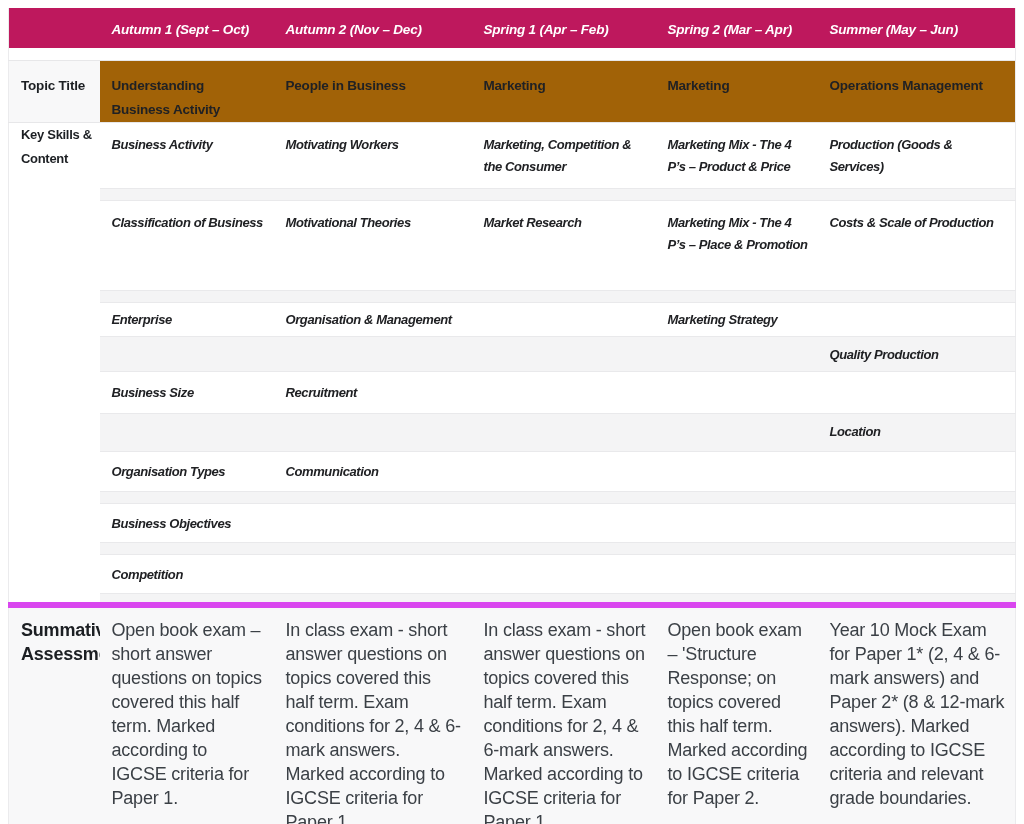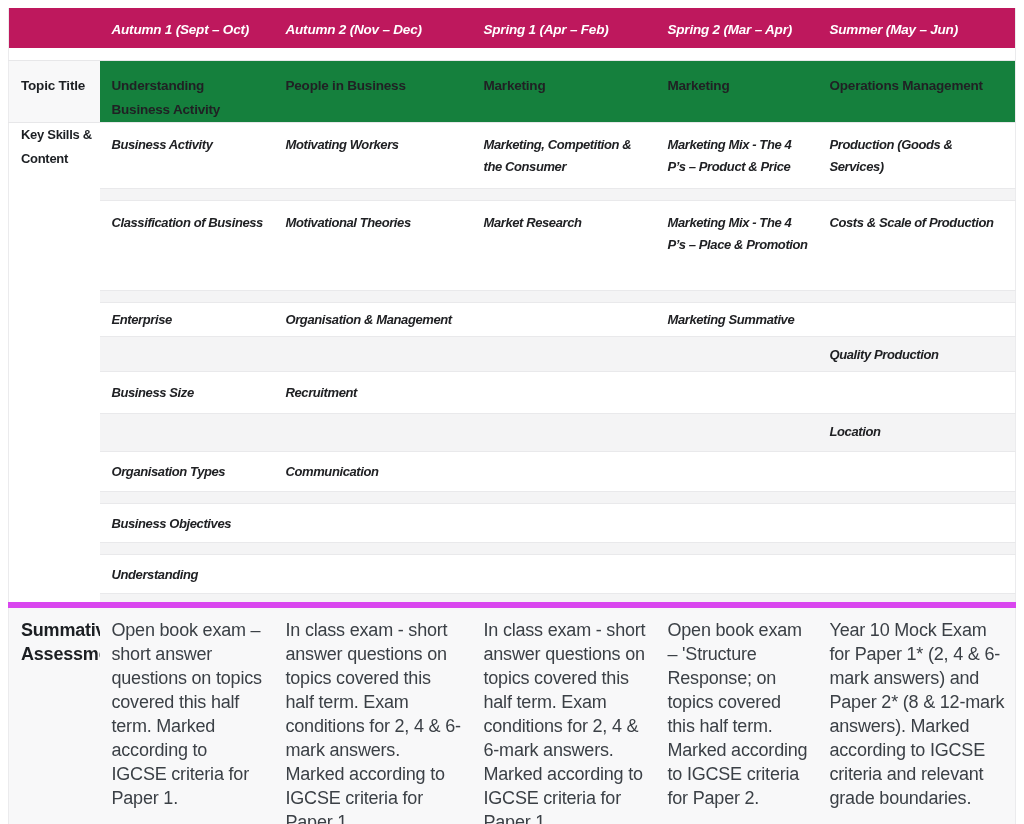--- a/index.html
+++ b/index.html
@@ -38,21 +38,21 @@
     font-size: 13.5px;
     letter-spacing: -0.2px;
     height: 40px;
     vertical-align: middle;
     padding-top: 2px;
   }
   tr.gap-row td { height: 12px; padding: 0; background: #ffffff; }
 
   
   tr.topic-row td {
-    background: #15803d;
+    background: #a16207;
     border-top: 1px solid #e7e7e9;
     border-bottom: 1px solid #e7e7e9;
     height: 62px;
     padding-top: 13px;
     font-weight: bold;
     font-size: 13.5px;
     letter-spacing: -0.2px;
     line-height: 24px;
   }
   
@@ -175,21 +175,21 @@
         <td class="skill">Costs &amp; Scale of Production</td>
       </tr>
       <tr class="spacer-row">
           <td colspan="5"></td>
         </tr>
 
       <tr style="height:34px">
         <td class="skill">Enterprise</td>
         <td class="skill">Organisation &amp; Management</td>
         <td class="skill"></td>
-        <td class="skill">Marketing Summative</td>
+        <td class="skill">Marketing Strategy</td>
         <td class="skill"></td>
       </tr>
       <tr class="gray-row" style="height:35px">
         <td class="skill"></td>
         <td class="skill"></td>
         <td class="skill"></td>
         <td class="skill"></td>
         <td class="skill">Quality Production</td>
       </tr>
 
@@ -224,21 +224,21 @@
         <td class="skill"></td>
         <td class="skill"></td>
         <td class="skill"></td>
         <td class="skill"></td>
       </tr>
       <tr class="spacer-row">
           <td colspan="5"></td>
         </tr>
 
       <tr style="height:39px">
-        <td class="skill" style="padding-top:9px">Understanding</td>
+        <td class="skill" style="padding-top:9px">Competition</td>
         <td class="skill"></td>
         <td class="skill"></td>
         <td class="skill"></td>
         <td class="skill"></td>
       </tr>
       <tr class="spacer-row">
           <td colspan="5"></td>
         </tr>
 
       <tr class="assess-row">

